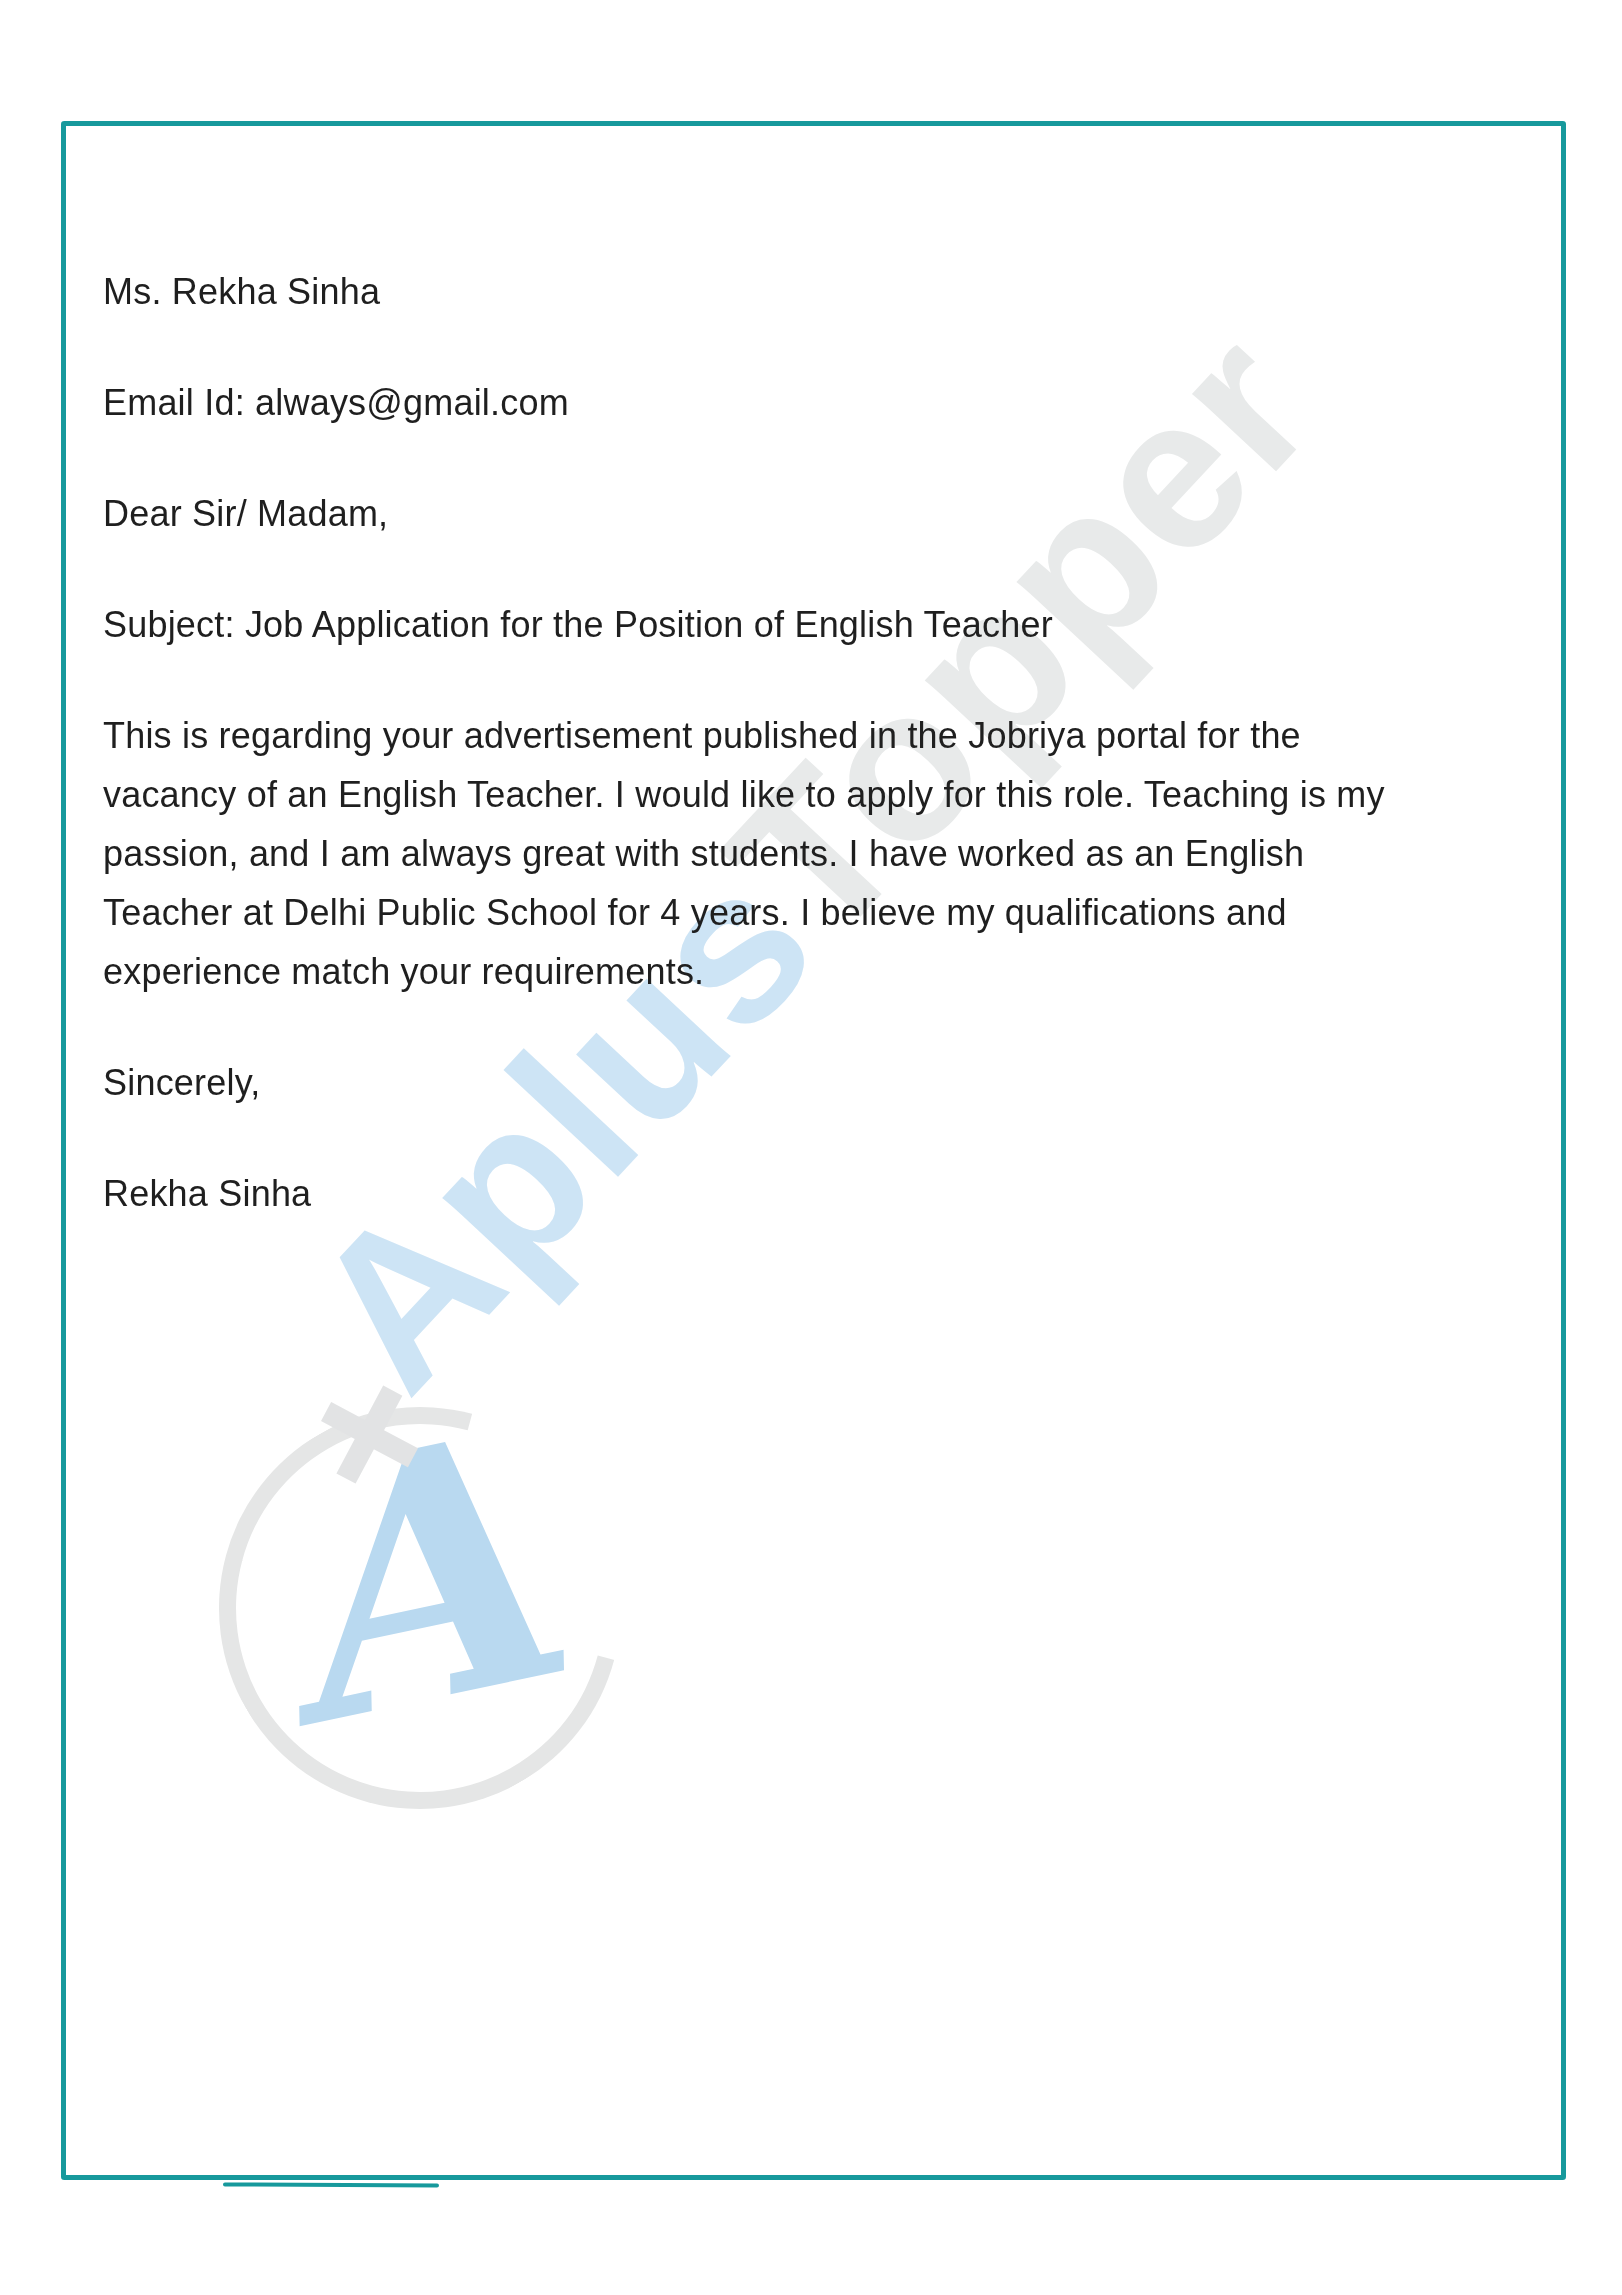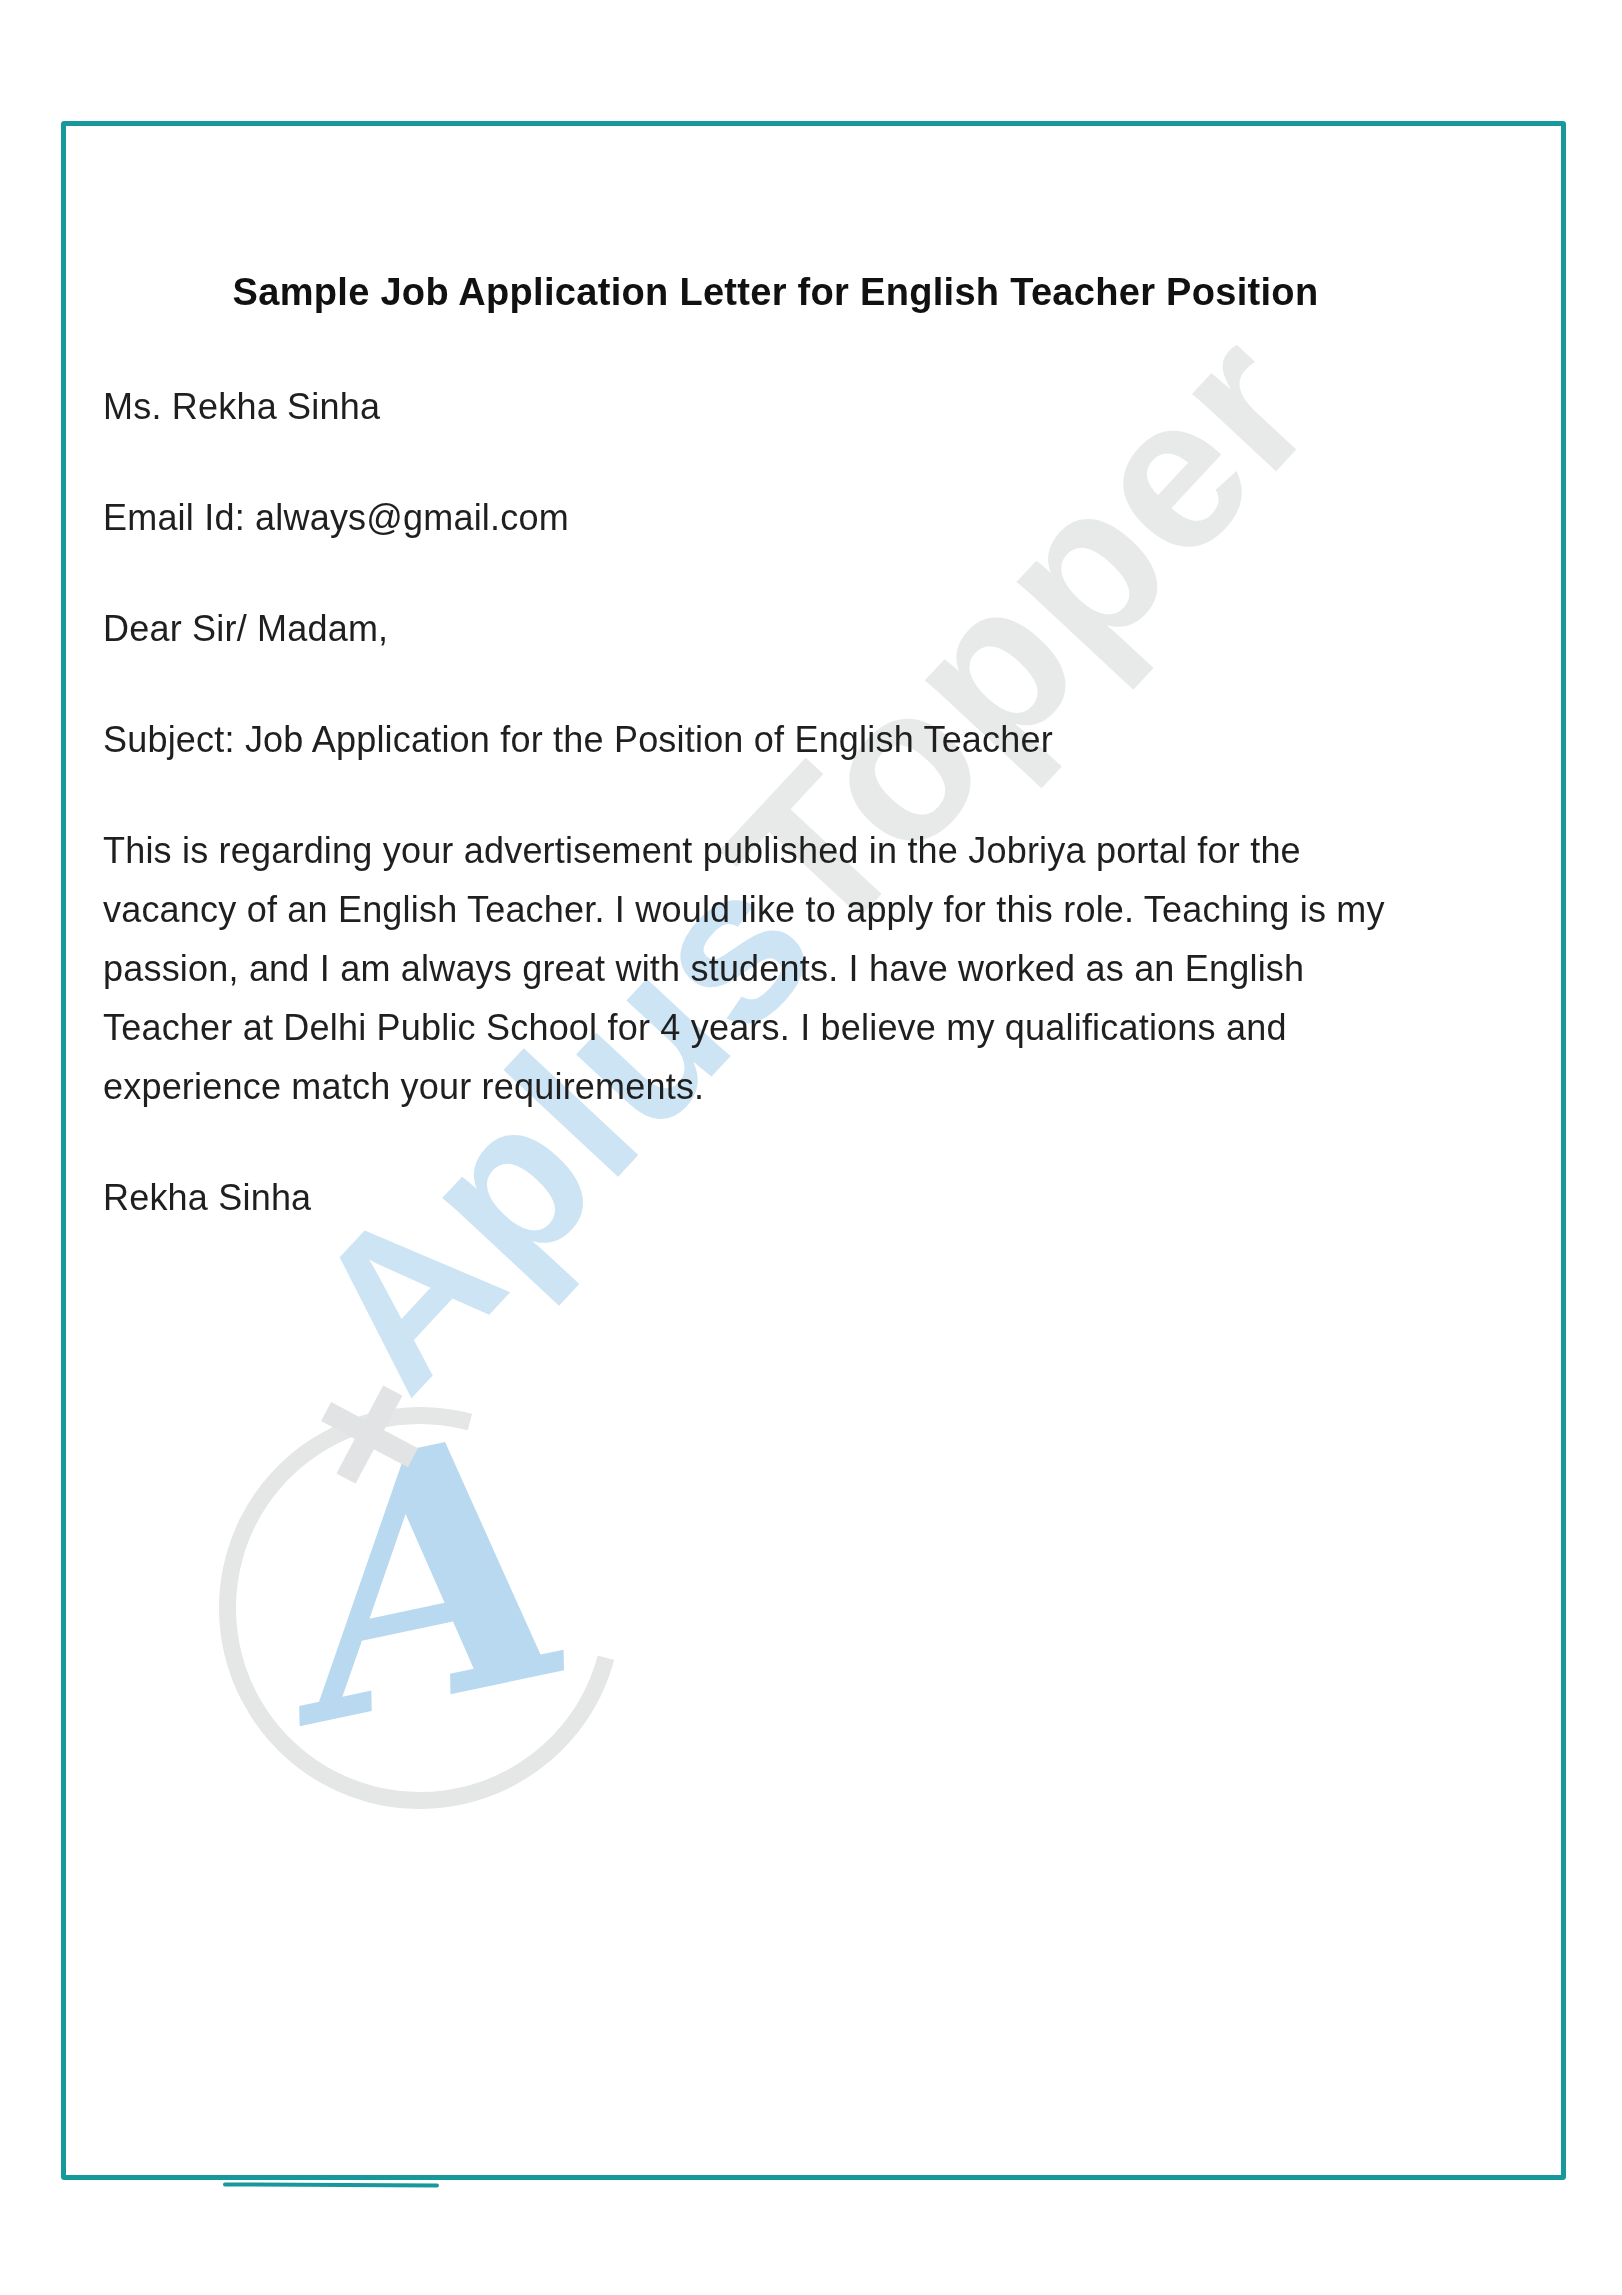--- a/index.html
+++ b/index.html
@@ -130,24 +130,24 @@
 <div class="watermark">
   <div class="wm-ring"></div>
   <div class="wm-a">A</div>
   <div class="wm-plus">+</div>
   <div class="wm-text"><span class="wm-blue">Aplus</span><span class="wm-gray">Topper</span></div>
 </div>
 
 <div class="border-frame"></div>
 
 <div class="content">
-  <h1 class="title">Sample Job Application Letter for English Teacher Position</h1>
 
   <p>Ms. Rekha Sinha</p>
   <p>Email Id: always@gmail.com</p>
   <p>Dear Sir/ Madam,</p>
   <p>Subject: Job Application for the Position of English Teacher</p>
 
   <p class="para">This is regarding your advertisement published in the Jobriya portal for the vacancy of an English Teacher. I would like to apply for this role. Teaching is my passion, and I am always great with students. I have worked as an English Teacher at Delhi Public School for 4 years. I believe my qualifications and experience match your requirements.</p>
 
+  <p>Sincerely,</p>
   <p>Rekha Sinha</p>
 </div>
 
 
 </body></html>

